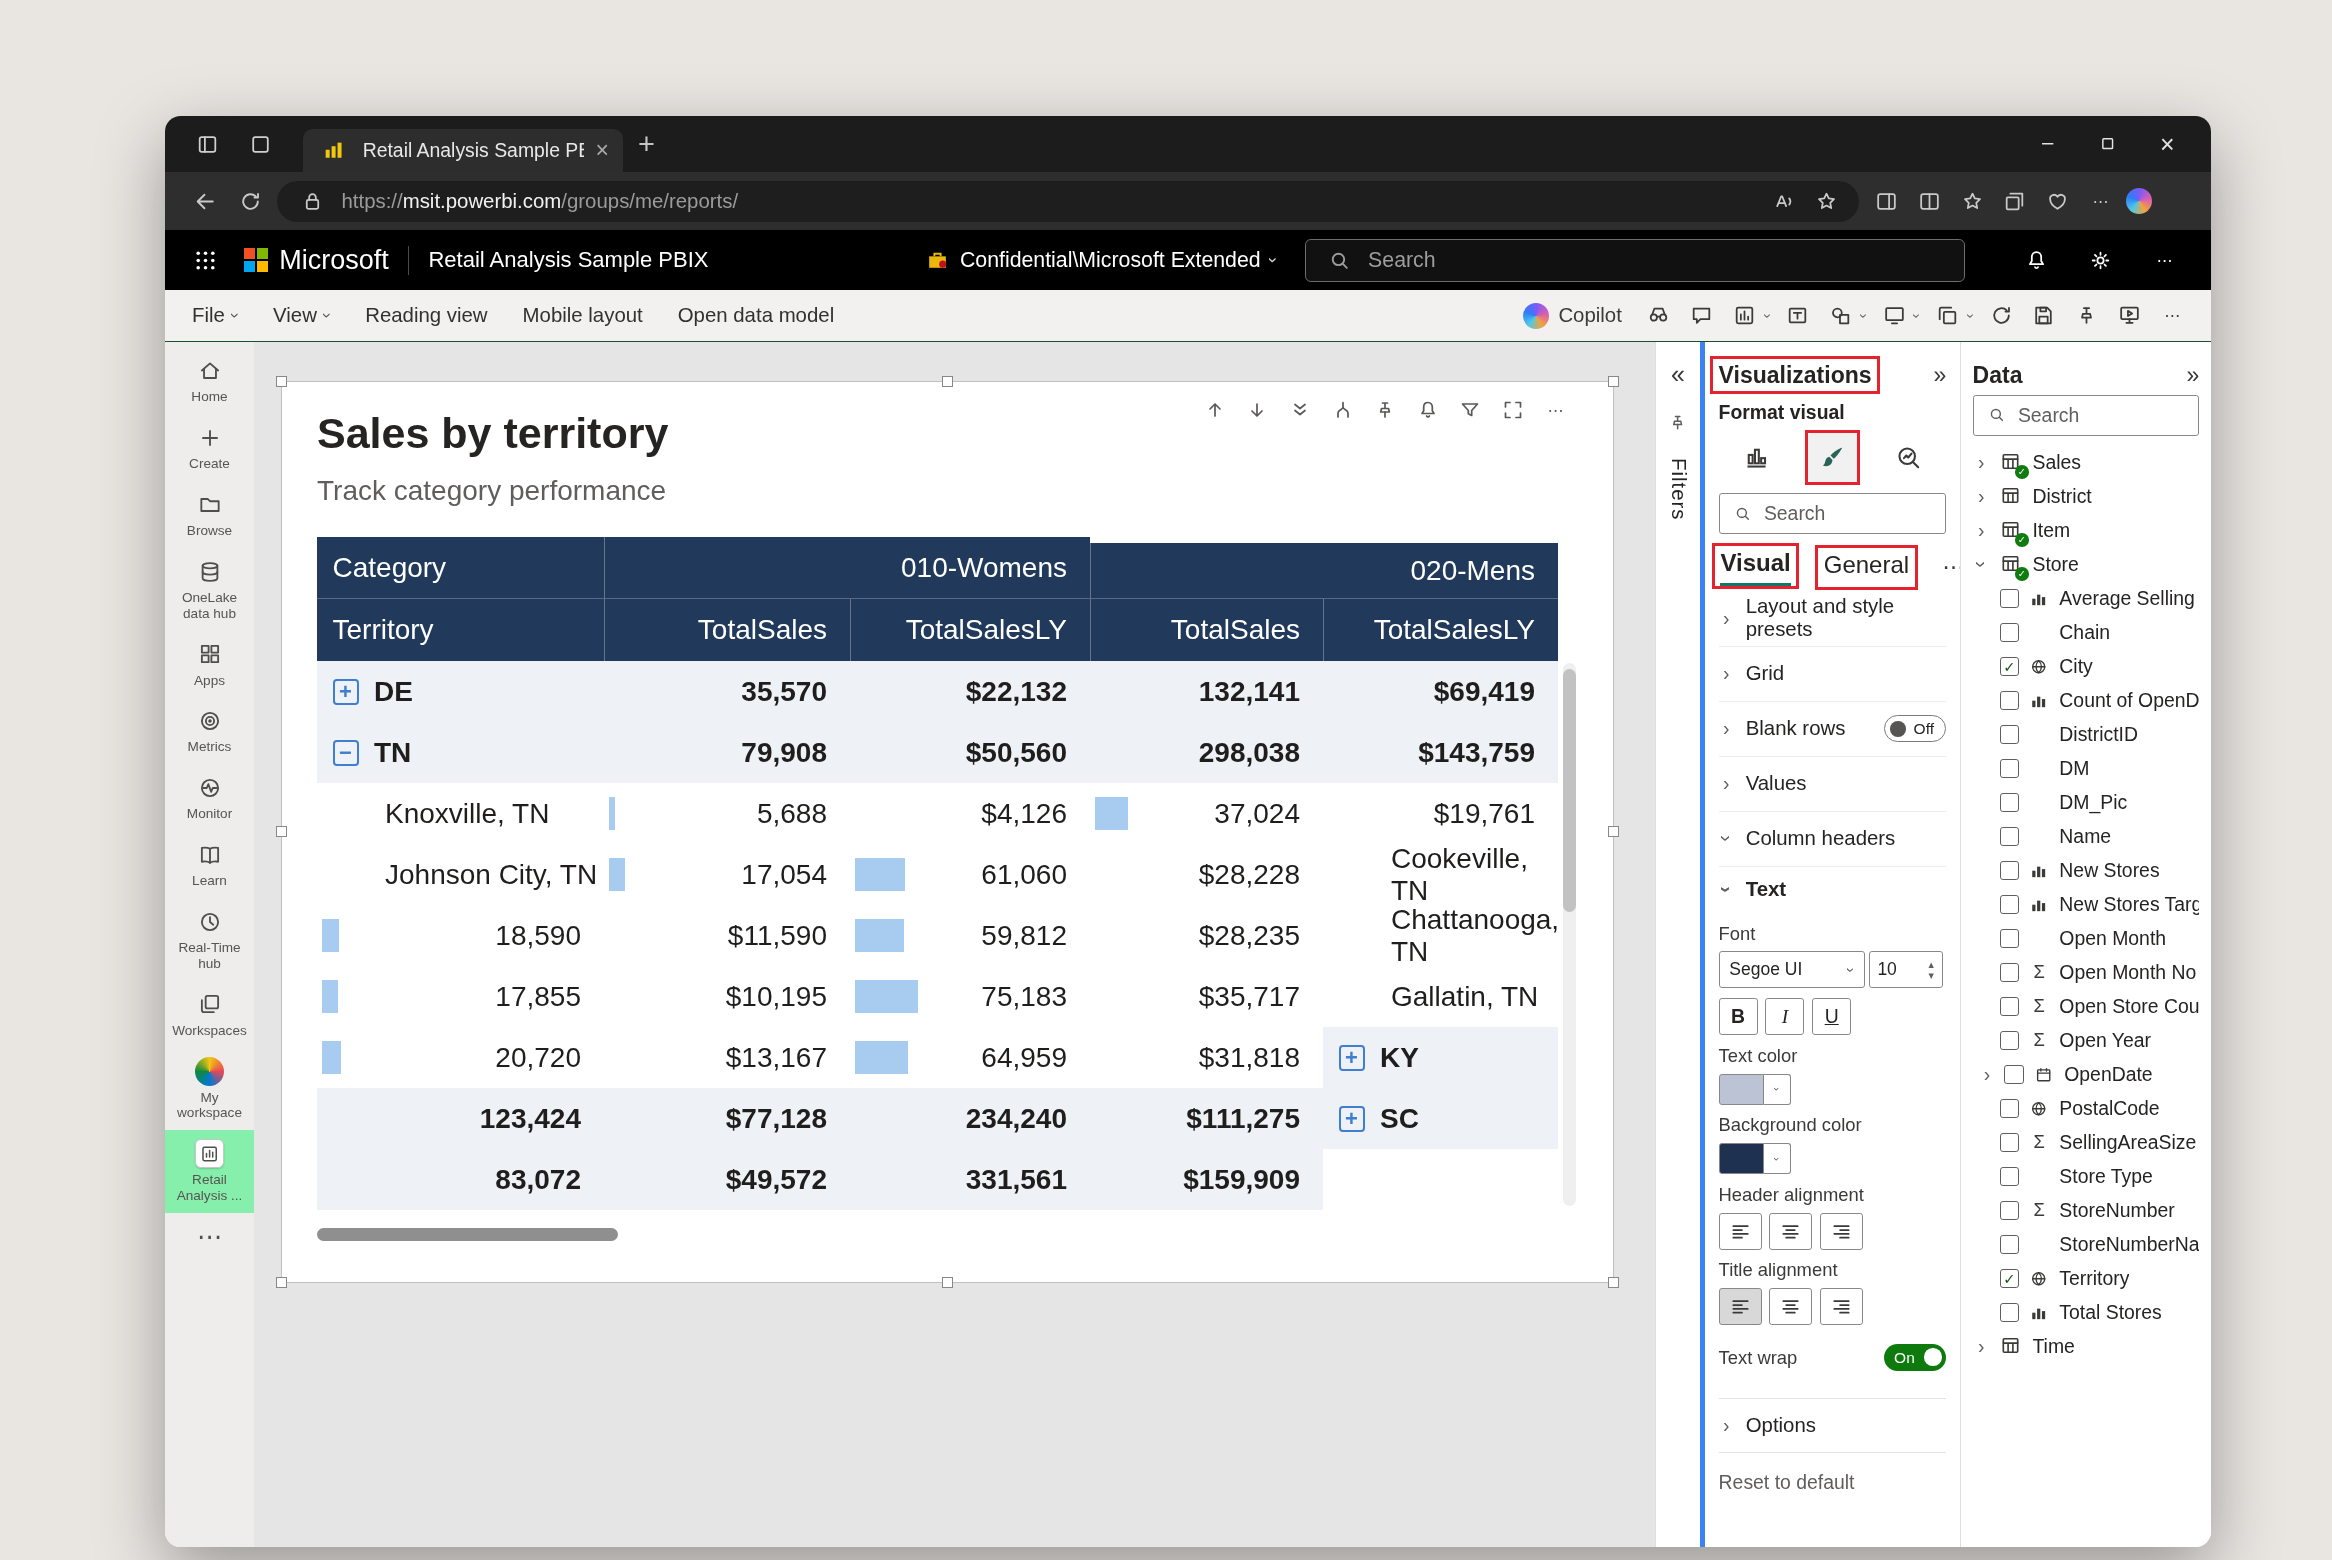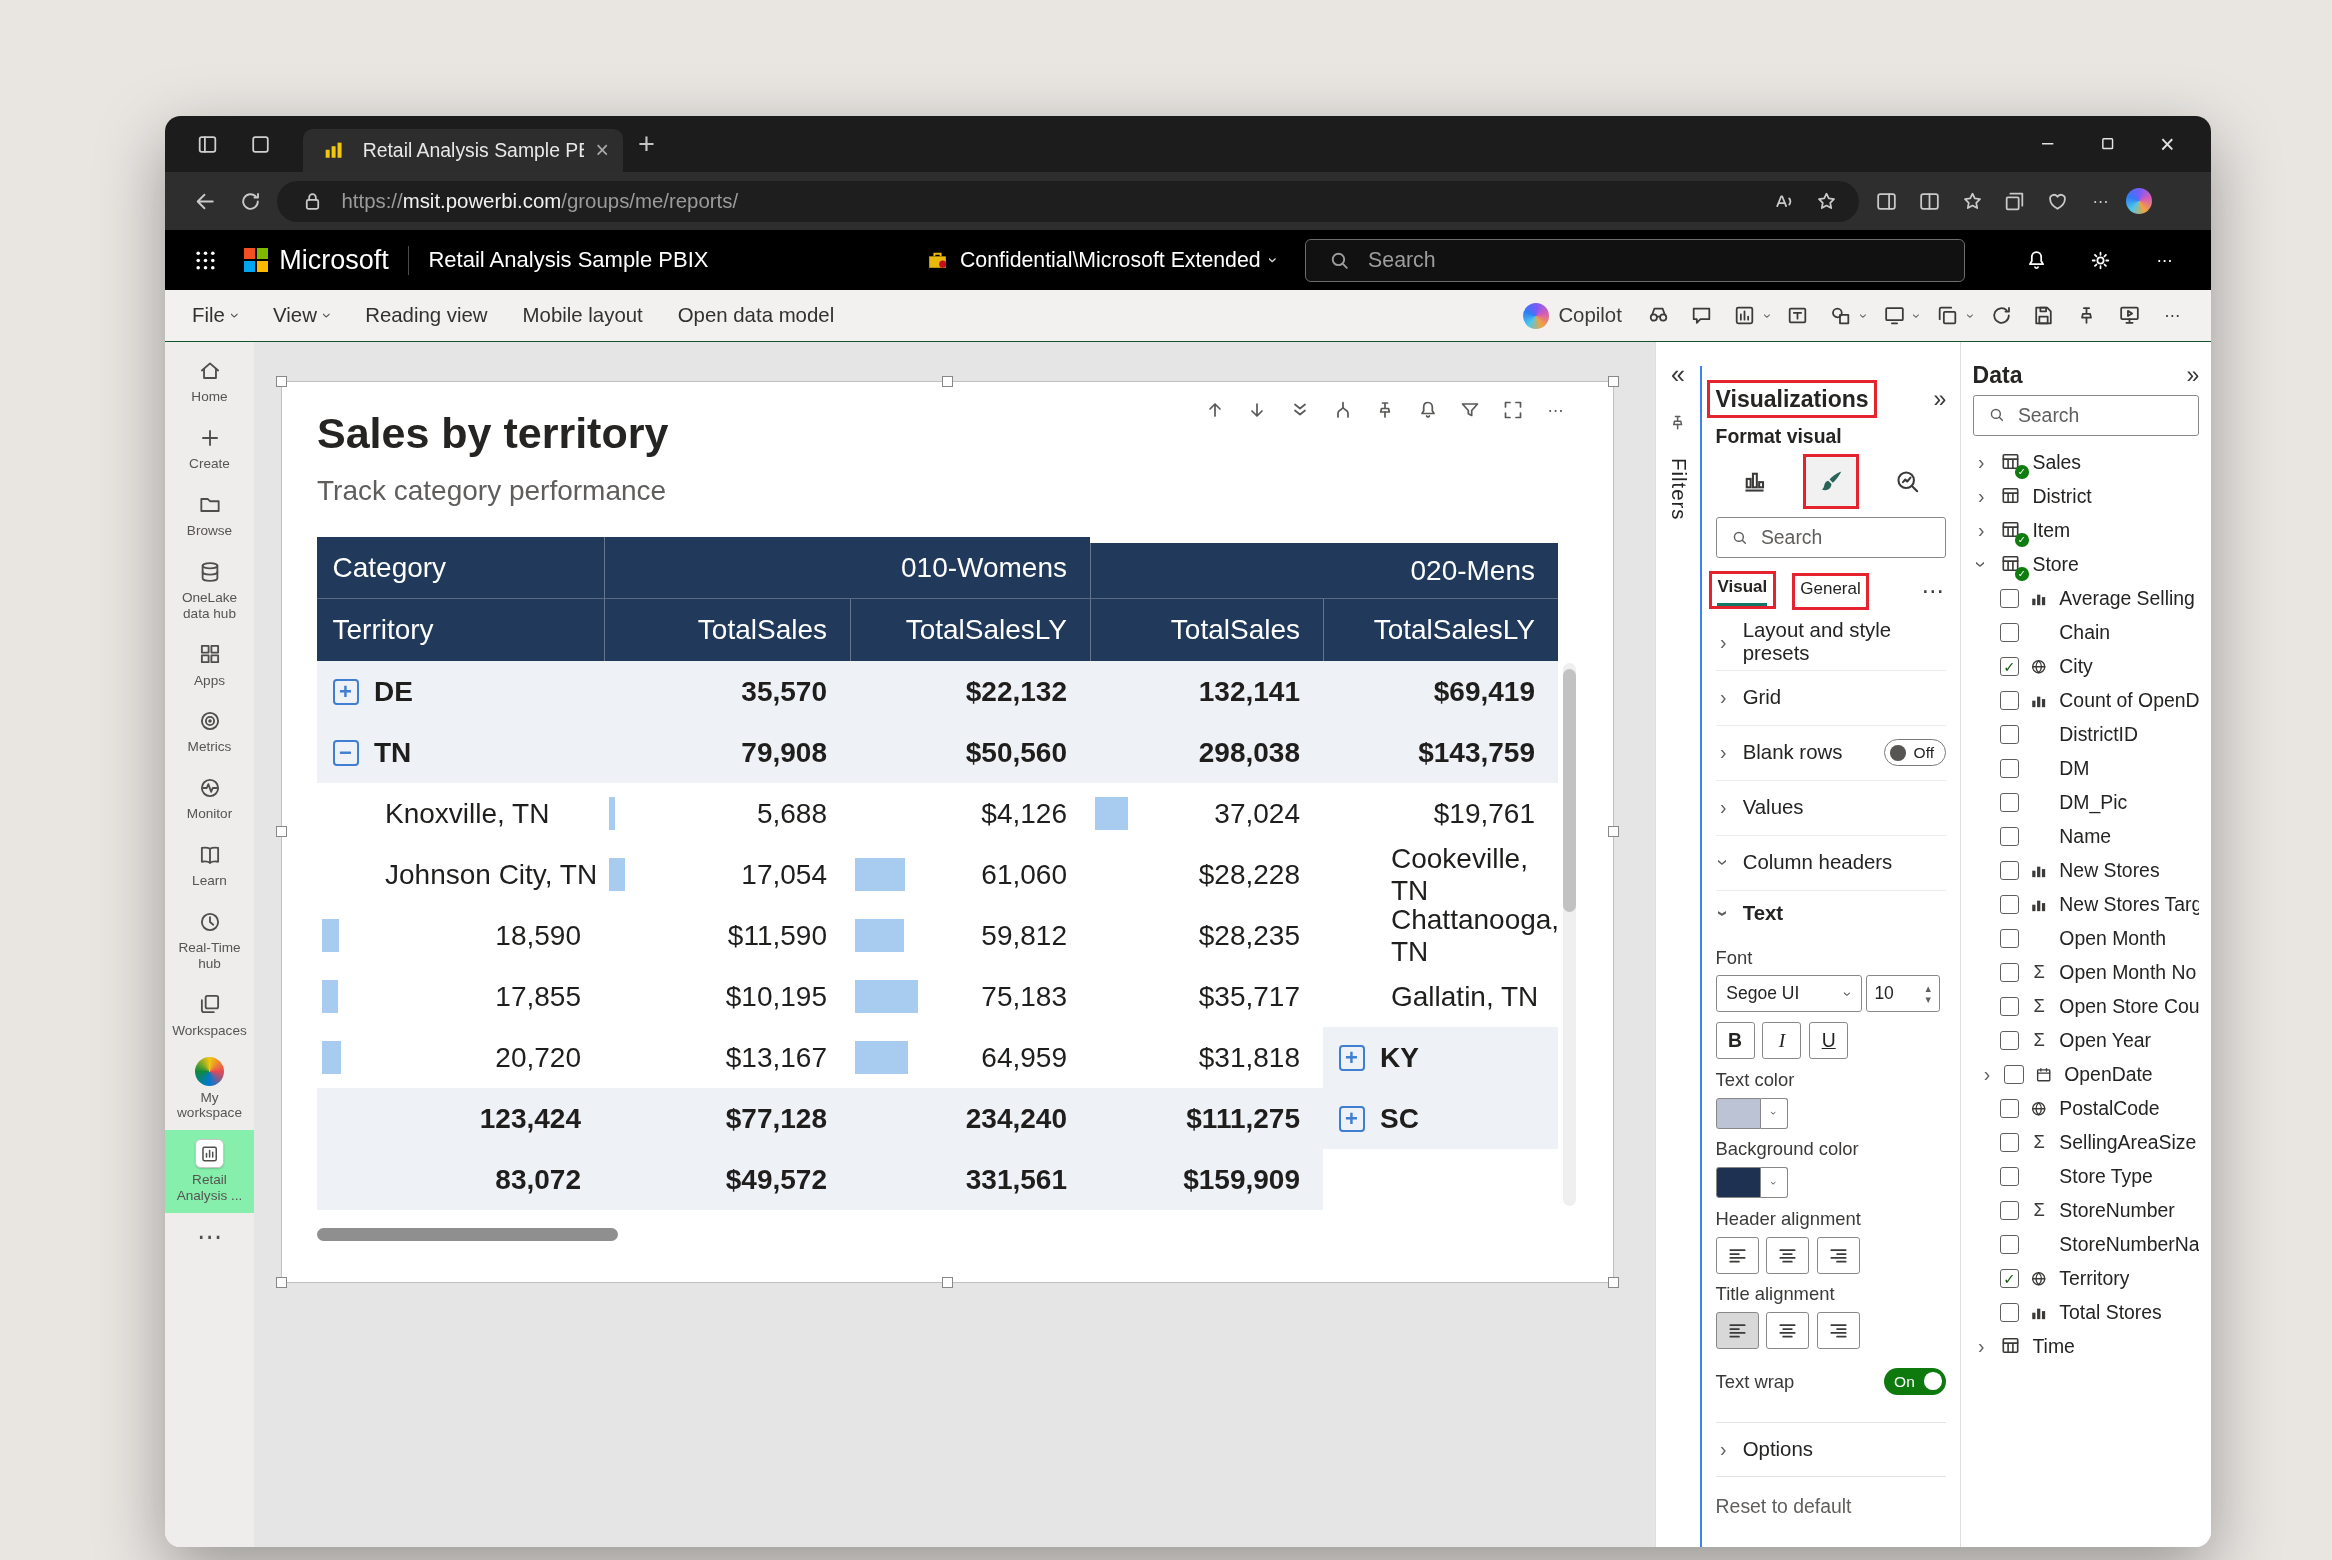--- a/index.html
+++ b/index.html
@@ -100,37 +100,37 @@
   .hscroll { position:absolute; left:35px; top:846px; width:301px; height:12.6px; background:#8f8f8f; border-radius:6.8px; }
 
   
   .filters-strip { width:45px; background:#fff; border-left:1px solid #e0dedc; display:flex; flex-direction:column; align-items:center; padding-top:17.5px; gap:23px; flex:0 0 auto; }
   .collapse-glyph { font-size:25px; color:#3b3a39; }
   .filters-strip .ico { width:23px; height:23px; color:#605e5c; }
   .filters-strip .ico svg { width:21.3px; height:21.3px; }
   .vertical-text { writing-mode:vertical-rl; font-size:20.4px; color:#252423; letter-spacing:1px; }
 
   
-  .viz-pane { width:260px; background:#fff; border-left:2px solid #3b82f6; padding:13.6px 13.6px 0; flex:0 0 auto; overflow:hidden; position:relative;margin-top:24px; }
+  .viz-pane { width:260px; background:#fff; border-left:5px solid #3b82f6; padding:13.6px 13.6px 0; flex:0 0 auto; overflow:hidden; position:relative; }
   .data-pane { width:251px; background:#fff; border-left:1px solid #e0dedc; padding:13.6px 11.6px 0; flex:0 0 auto; overflow:hidden; }
   .pane-head { display:flex; align-items:center; justify-content:space-between; height:39px; }
   .pane-title { font-size:23px; font-weight:600; color:#252423; }
   .pane-collapse { font-size:23px; color:#3b3a39; }
   .pane-sub { font-size:19.4px; font-weight:600; color:#252423; height:35px; display:flex; align-items:center; }
   .searchbox { height:41px; border:1px solid #8a8886; border-radius:2.9px; display:flex; align-items:center; gap:9.7px; padding:0 11.6px; color:#605e5c; font-size:19.4px; margin-bottom:3.9px; }
   .searchbox .ico { width:23px; height:23px; }
   .searchbox .ico svg { width:19.4px; height:19.4px; }
 
   
   .viz-icons { display:flex; align-items:center; justify-content:space-around; height:56px; margin-bottom:7.8px; }
   .viz-ico { width:50px; height:49px; display:inline-flex; align-items:center; justify-content:center; color:#3b3a39; border-radius:3.9px; }
   .viz-ico svg { width:31px; height:31px; }
   .viz-ico.active { background:#f1f1f1; }
   .fmt-tabs { display:flex; align-items:center; gap:33px; height:43px; margin:11.6px 1.9px 1.9px; }
-  .fmt-tab { font-size:17px; color:#252423; padding-bottom:5.8px; }
+  .fmt-tab { font-size:24px; color:#252423; padding-bottom:5.8px; }
   .fmt-tab.active { font-weight:700; border-bottom:3.9px solid #117865; }
   .fmt-more { margin-left:auto; font-size:23px; color:#3b3a39; }
   .sec-row { display:flex; align-items:center; gap:11.6px; height:55px; border-top:1px solid #ececec; font-size:20.4px; color:#252423; }
   .sec-row:first-child { border-top:none; }
   .sec-chev { font-size:19.4px; color:#605e5c; width:15.5px; display:inline-flex; justify-content:center; }
   .sec-chev.down { transform:rotate(90deg); }
   .sec-label { flex:1; }
   .toggle-pill { width:62px; height:27px; border-radius:13.6px; display:inline-flex; align-items:center; font-size:15.5px; position:relative; flex:0 0 auto; }
   .toggle-off { border:1px solid #7a7a7a; background:#fff; color:#252423; }
   .toggle-off .knob { width:15.5px; height:15.5px; border-radius:50%; background:#565554; margin-left:4.9px; }

